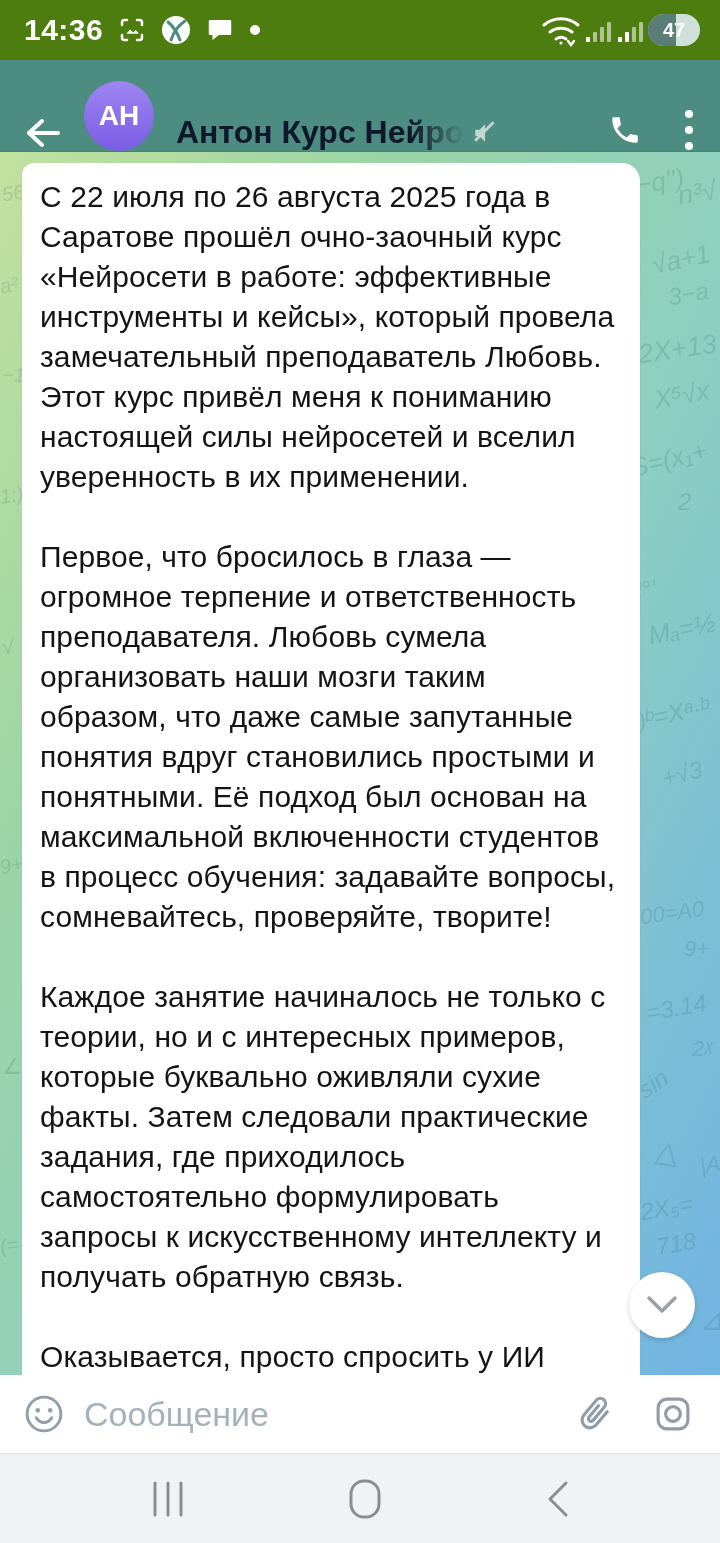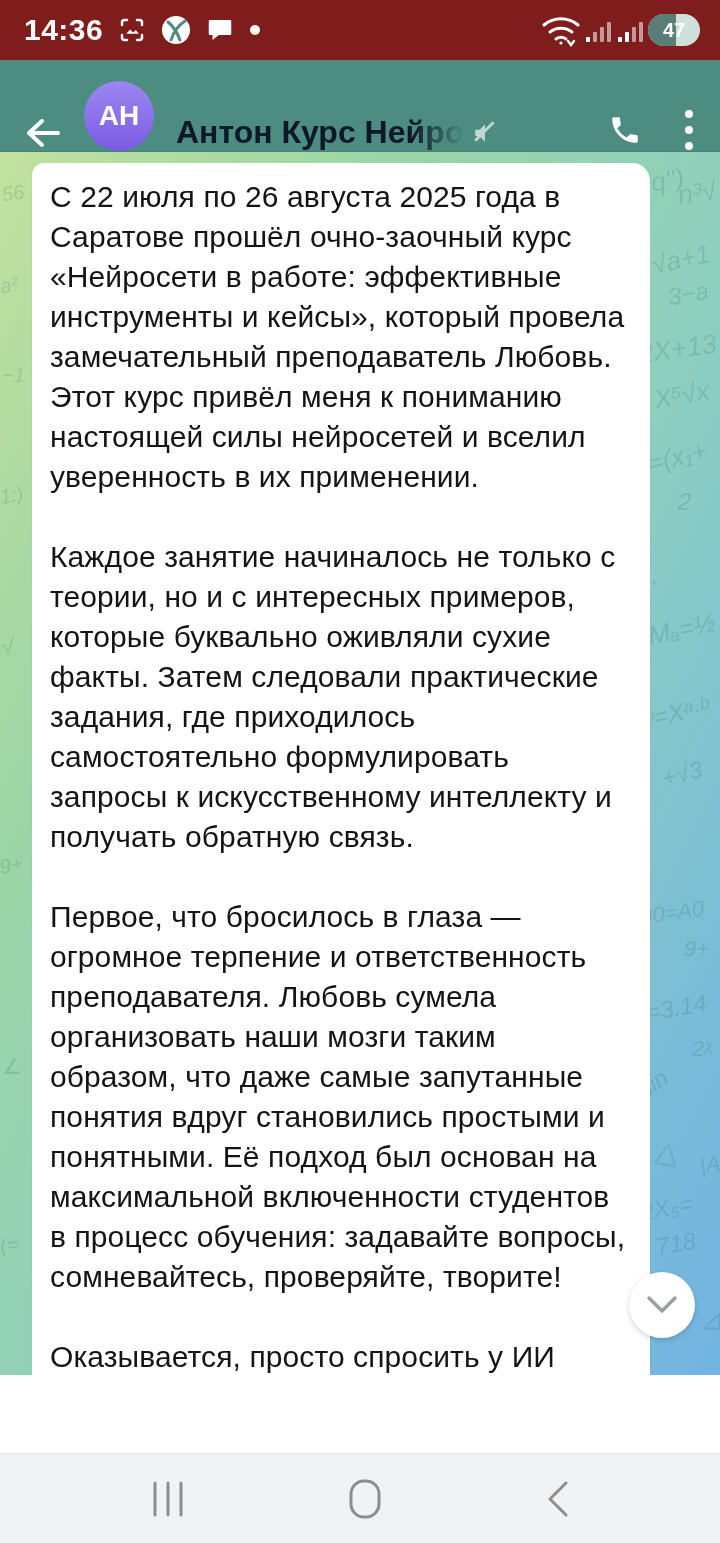--- a/index.html
+++ b/index.html
@@ -5,21 +5,21 @@
   * { margin:0; padding:0; box-sizing:border-box; }
   html,body { background:#222; }
   body { font-family:"Liberation Sans","DejaVu Sans",sans-serif; }
   #screen{
     position:relative; width:720px; height:1543px; margin:0 auto;
     background:#fff; overflow:hidden;
   }
   
   .status-bar{
     position:absolute; left:0; top:0; width:720px; height:60px;
-    background:#7f1d1d; display:flex; align-items:center;
+    background:#4d7c0f; display:flex; align-items:center;
     padding:0 20px 0 24px; color:#fff;
   }
   .status-left{ display:flex; align-items:center; gap:14px; }
   .status-time{ font-size:30px; font-weight:bold; letter-spacing:.5px; }
   .status-right{ margin-left:auto; display:flex; align-items:center; gap:2px; }
   .battery-pill{
     position:relative; width:52px; height:32px; border-radius:16px; overflow:hidden;
     background:#cfe0da; display:flex;
   }
   .battery-fillL{ width:53%; height:100%; background:#5b7d78; }
@@ -59,21 +59,20 @@
   }
   .doodle{
     position:absolute; color:rgba(30,88,84,0.16); font-style:italic;
     white-space:nowrap; pointer-events:none; user-select:none;
   }
   .bubble{
     position:absolute; left:22px; top:11px; width:618px; height:1212px;
     background:#ffffff; border-radius:12px 18px 0 0;
     padding:14px 20px 0 18px; overflow:hidden;
     box-shadow:0 1px 1px rgba(0,0,0,0.12);
-    margin-left:10px;
   }
   .para{
     font-size:30px; line-height:40px; color:#141414; margin-bottom:40px;
     letter-spacing:.1px;
   }
   .fab-scroll{
     position:absolute; left:629px; top:1120px; width:66px; height:66px;
     border-radius:50%; background:#fff; box-shadow:0 2px 5px rgba(0,0,0,0.18);
     display:flex; align-items:center; justify-content:center;
   }
@@ -231,32 +230,56 @@
         <span class="doodle" style="left: 2px; top: 212px; font-size: 20px; transform: rotate(0deg);">−1</span>
         <span class="doodle" style="left: 0px; top: 332px; font-size: 20px; transform: rotate(-10deg);">1:)</span>
         <span class="doodle" style="left: 2px; top: 482px; font-size: 22px; transform: rotate(0deg);">√</span>
         <span class="doodle" style="left: 0px; top: 702px; font-size: 20px; transform: rotate(-12deg);">9+</span>
         <span class="doodle" style="left: 2px; top: 902px; font-size: 22px; transform: rotate(0deg);">∠</span>
         <span class="doodle" style="left: 0px; top: 1082px; font-size: 20px; transform: rotate(-8deg);">(=</span>
       </div>
     <div class="bubble">
       <div id="message-text">
           <div class="para">С 22 июля по 26 августа 2025 года в Саратове прошёл очно-заочный курс «Нейросети в работе: эффективные инструменты и кейсы», который провела замечательный преподаватель Любовь. Этот курс привёл меня к пониманию настоящей силы нейросетей и вселил уверенность в их применении.</div>
+          <div class="para">Первое, что бросилось в глаза — огромное терпение и ответственность преподавателя. Любовь сумела организовать наши мозги таким образом, что даже самые запутанные понятия вдруг становились простыми и понятными. Её подход был основан на максимальной включенности студентов в процесс обучения: задавайте вопросы, сомневайтесь, проверяйте, творите!</div>
           <div class="para">Каждое занятие начиналось не только с теории, но и с интересных примеров, которые буквально оживляли сухие факты. Затем следовали практические задания, где приходилось самостоятельно формулировать запросы к искусственному интеллекту и получать обратную связь.</div>
-          <div class="para">Первое, что бросилось в глаза — огромное терпение и ответственность преподавателя. Любовь сумела организовать наши мозги таким образом, что даже самые запутанные понятия вдруг становились простыми и понятными. Её подход был основан на максимальной включенности студентов в процесс обучения: задавайте вопросы, сомневайтесь, проверяйте, творите!</div>
           <div class="para">Оказывается, просто спросить у ИИ недостаточно — нужно уметь правильно задать вопрос и критично</div>
         </div>
     </div>
     <div class="fab-scroll">
       <svg width="34" height="22" viewBox="0 0 34 22" fill="none" stroke="#9aa0a6" stroke-width="3.5" stroke-linecap="round" stroke-linejoin="round">
         <path d="M4 4 L17 17 L30 4"></path>
       </svg>
     </div>
   </div>
 
+  <div class="composer">
+    <span class="icon-btn">
+      <svg width="44" height="44" viewBox="0 0 24 24" fill="none" stroke="#90a0ab" stroke-width="1.6" stroke-linecap="round">
+        <circle cx="12" cy="12" r="9.2"></circle>
+        <circle cx="8.6" cy="10" r="1.25" fill="#90a0ab" stroke="none"></circle>
+        <circle cx="15.4" cy="10" r="1.25" fill="#90a0ab" stroke="none"></circle>
+        <path d="M7.8 14c1 1.7 2.5 2.6 4.2 2.6s3.2-.9 4.2-2.6"></path>
+      </svg>
+    </span>
+    <span class="composer-placeholder">Сообщение</span>
+    <span class="composer-icons">
+      <span class="icon-btn" style="transform:rotate(40deg)">
+        <svg width="42" height="42" viewBox="0 0 24 24" fill="none" stroke="#8f9da6" stroke-width="1.8" stroke-linecap="round">
+          <path d="M16.5 6.5v10a4.5 4.5 0 0 1-9 0V5.5a3 3 0 0 1 6 0v10a1.5 1.5 0 0 1-3 0V7"></path>
+        </svg>
+      </span>
+      <span class="icon-btn">
+        <svg width="42" height="42" viewBox="0 0 24 24" fill="none" stroke="#8f9da6" stroke-width="1.8" stroke-linejoin="round">
+          <rect x="3.5" y="3.5" width="17" height="17" rx="5"></rect>
+          <circle cx="12" cy="12" r="4.2"></circle>
+        </svg>
+      </span>
+    </span>
+  </div>
 
   <div class="navbar">
     <span class="icon-btn">
       <svg width="36" height="40" viewBox="0 0 36 40" stroke="#8d8d8d" stroke-width="3" stroke-linecap="round">
         <line x1="5" y1="4" x2="5" y2="36"></line>
           <line x1="18" y1="4" x2="18" y2="36"></line>
           <line x1="31" y1="4" x2="31" y2="36"></line>
       </svg>
     </span>
     <span class="icon-btn">

